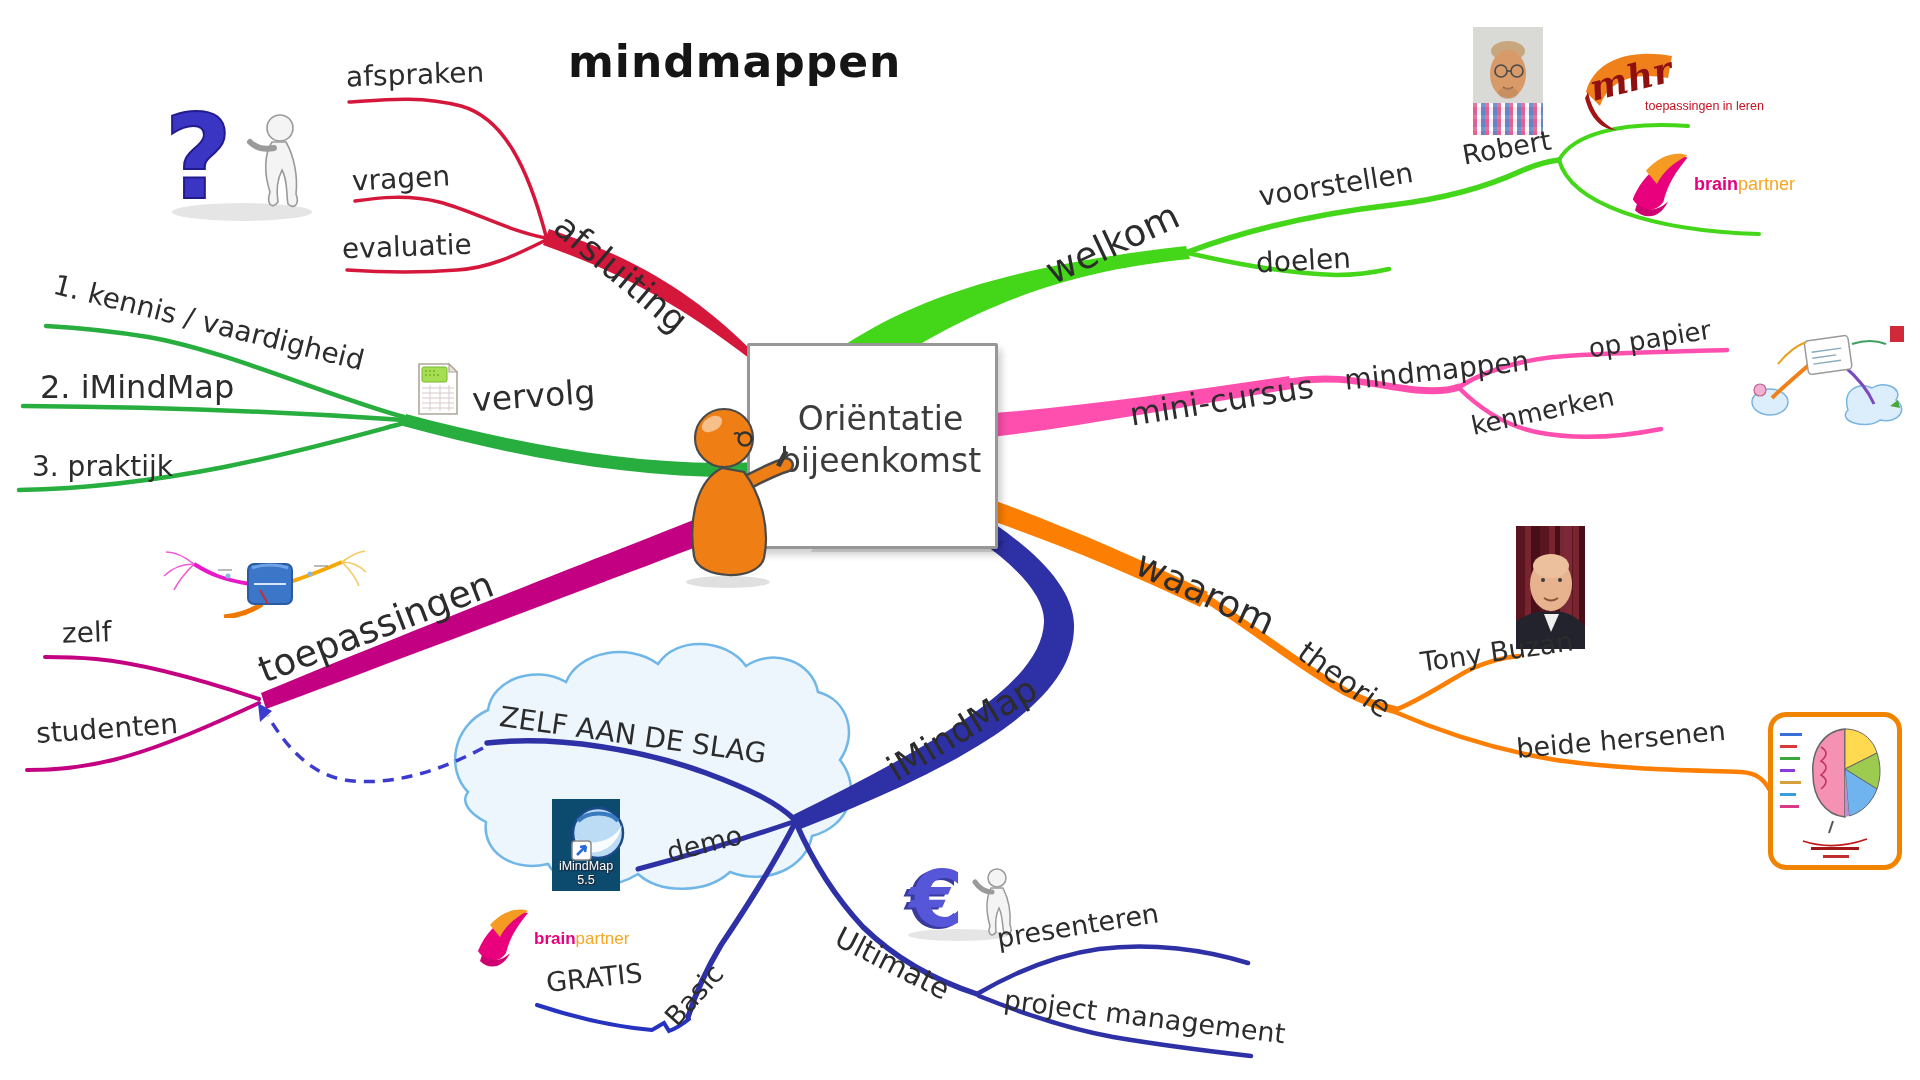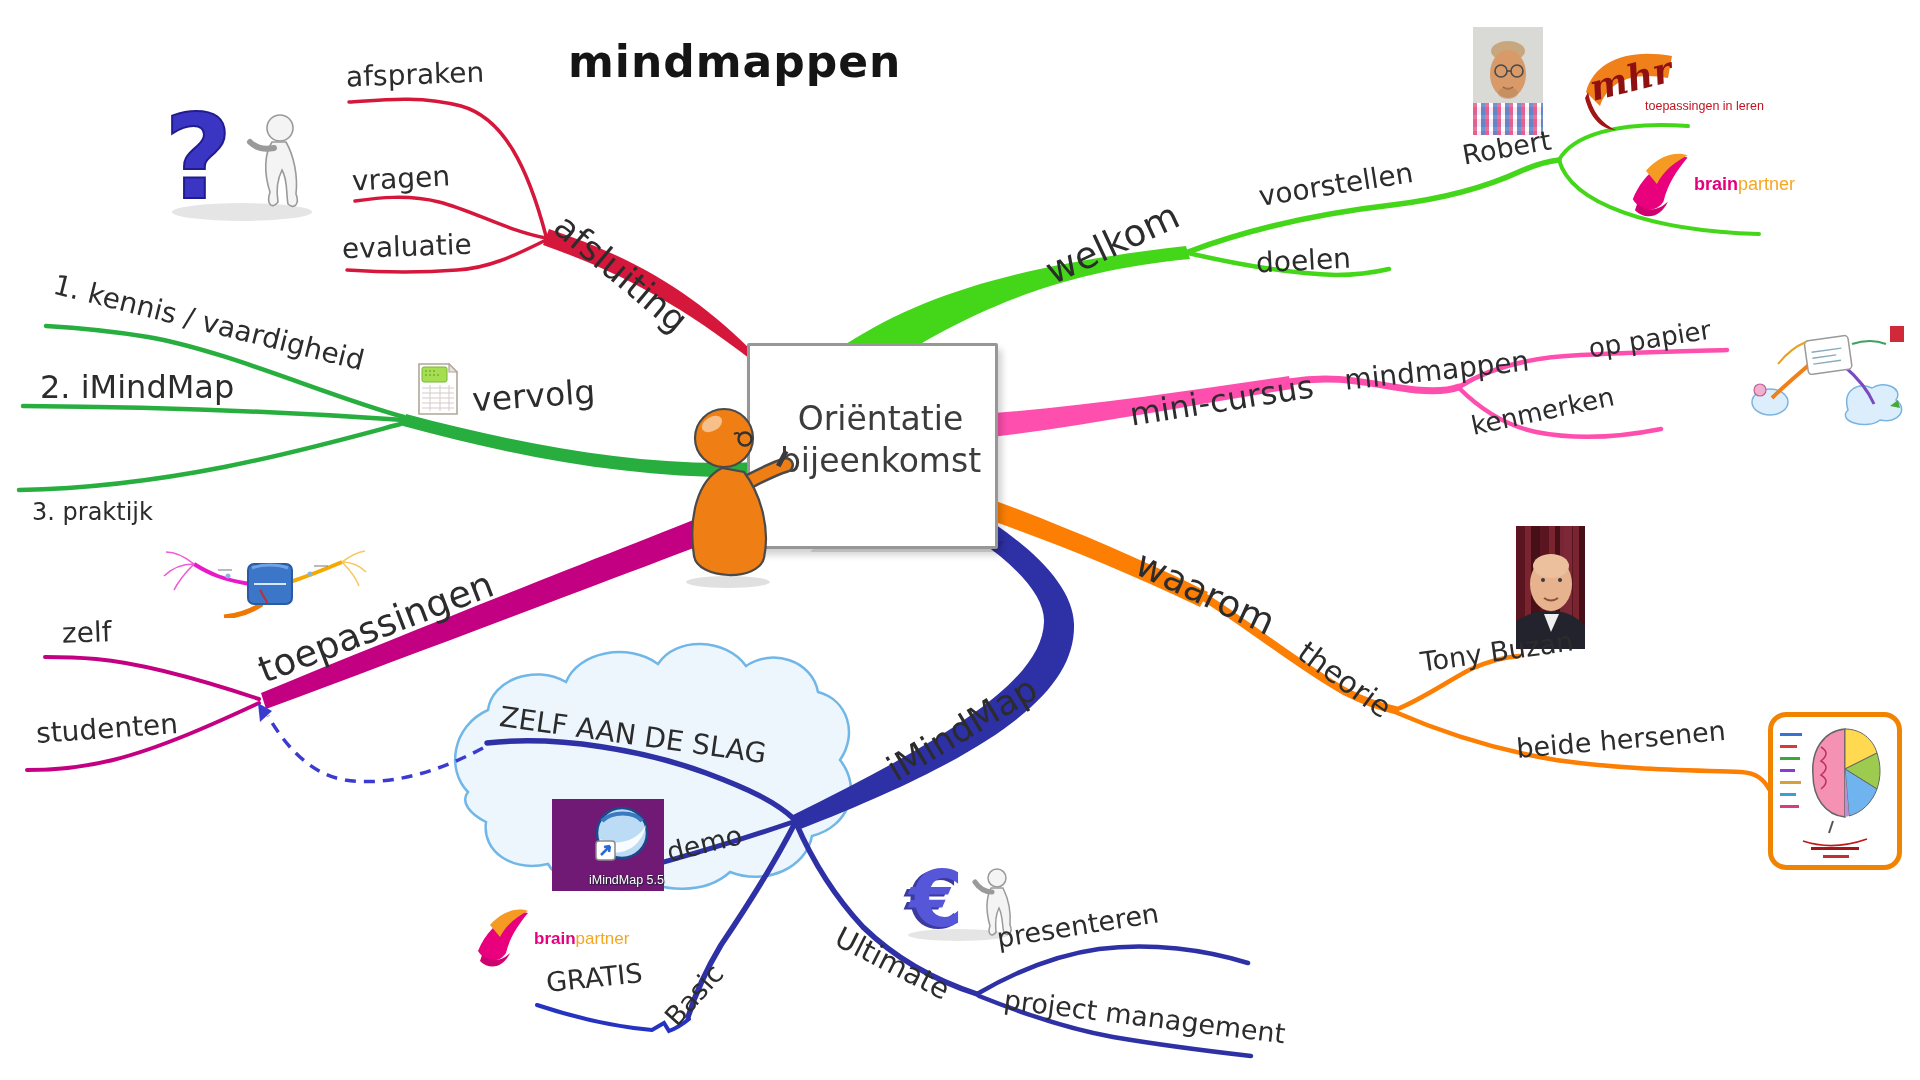--- a/index.html
+++ b/index.html
@@ -16,21 +16,21 @@
   .bp-text{font-family:"Liberation Sans",sans-serif;white-space:nowrap;}
   .bp-bold{font-weight:700;color:#e5007d;text-align:center;}
   .bp-light{color:#f5a623;}
   .photo-robert{position:absolute;left:1473px;top:27px;width:70px;height:108px;background:#dcdcdc;overflow:hidden;z-index:5;}
   .robert-shirt{position:absolute;left:0;bottom:0;width:70px;height:32px;
      background:repeating-linear-gradient(90deg,rgba(230,90,140,.85) 0 4px,rgba(255,255,255,.85) 4px 8px,rgba(90,130,200,.85) 8px 12px),
                 repeating-linear-gradient(0deg,#e87aa0 0 4px,#ffffff 4px 8px,#7aa0d8 8px 12px);}
   .photo-tony{position:absolute;left:1516px;top:526px;width:69px;height:123px;z-index:5;overflow:hidden;
      background:repeating-linear-gradient(90deg,#5a1520 0 9px,#7a2430 9px 15px,#471018 15px 24px);}
   .brainbox{position:absolute;left:1768px;top:712px;width:124px;height:148px;background:#ffffff;border:5px solid #f08400;border-radius:18px;z-index:5;}
-  .icon-im{position:absolute;left:552px;top:799px;width:112px;height:92px;background:#701a75;z-index:5;text-align:right;}
+  .icon-im{position:absolute;left:552px;top:799px;width:68px;height:92px;background:#0c4a6e;z-index:5;text-align:center;}
   .icon-im .icap{position:absolute;left:0;right:0;bottom:4px;font-size:12.5px;color:#ffffff;text-shadow:1px 1px 1px #223,0 0 2px #223;font-family:"Liberation Sans",sans-serif;}
   .bshadow{position:absolute;left:815px;top:541px;width:185px;height:11px;background:rgba(0,0,0,.12);transform:skewX(-40deg);z-index:3;}
 </style>
 </head>
 <body>
 
 <div class="canvas">
 
   <svg class="branches" width="1920" height="1080" viewBox="0 0 1920 1080">
 
@@ -122,21 +122,21 @@
 
   <div class="title">mindmappen</div>
 
   <div class="lbl" style="left:346px;top:58px;font-size:28px;transform:rotate(-2deg);">afspraken</div>
   <div class="lbl" style="left:352px;top:162px;font-size:28px;transform:rotate(-3deg);">vragen</div>
   <div class="lbl" style="left:342px;top:230px;font-size:28px;transform:rotate(-2deg);">evaluatie</div>
   <div class="lbl" style="left:572px;top:206px;font-size:35px;transform:rotate(40deg);transform-origin:0 0;">afsluiting</div>
 
   <div class="lbl" style="left:58px;top:268px;font-size:28px;transform:rotate(14deg);transform-origin:0 0;">1. kennis / vaardigheid</div>
   <div class="lbl" style="left:40px;top:368px;font-size:32px;">2. iMindMap</div>
-  <div class="lbl" style="left:32px;top:450px;font-size:24px;margin-top:48px;">3. praktijk</div>
+  <div class="lbl" style="left:32px;top:450px;font-size:28px;">3. praktijk</div>
   <div class="lbl" style="left:472px;top:376px;font-size:33px;transform:rotate(-4deg);">vervolg</div>
 
   <div class="lbl" style="left:62px;top:616px;font-size:28px;transform:rotate(-2deg);">zelf</div>
   <div class="lbl" style="left:36px;top:712px;font-size:28px;transform:rotate(-4deg);">studenten</div>
   <div class="lbl" style="left:260px;top:650px;font-size:37px;transform:rotate(-21deg);transform-origin:0 50%;">toepassingen</div>
 
   <div class="lbl" style="left:1048px;top:252px;font-size:37px;transform:rotate(-25deg);transform-origin:0 50%;">welkom</div>
   <div class="lbl" style="left:1258px;top:168px;font-size:28px;transform:rotate(-9deg);">voorstellen</div>
   <div class="lbl" style="left:1462px;top:132px;font-size:27px;transform:rotate(-10deg);">Robert</div>
   <div class="lbl" style="left:1256px;top:244px;font-size:28px;transform:rotate(-3deg);">doelen</div>

